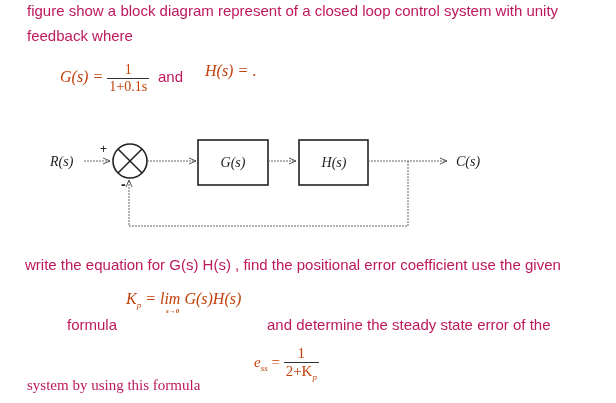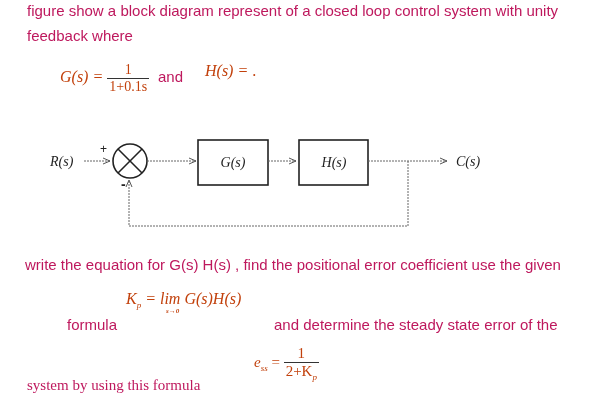--- a/index.html
+++ b/index.html
@@ -60,21 +60,21 @@
 </svg>
 
 <div class="txt" style="left:25px; top:256px;">write the equation for G(s) H(s) , find the positional error coefficient use the given</div>
 
 <div class="math" style="left:118px; top:290px; font-size:16px;">
   <span class="it">K</span><span class="sub it">p</span>
   <span class="it">= lim G(s)H(s)</span>
   <div class="it" style="position:absolute; left:40px; top:17px; font-size:7px;font-weight:bold;">s→0</div>
 </div>
 <div class="txt" style="left:27px; top:316px;margin-left:40px;">formula</div>
-<div class="txt" style="left:267px; top:316px;margin-left:7px;">and determine the steady state error of the</div>
+<div class="txt" style="left:267px; top:316px;">and determine the steady state error of the</div>
 
 <div class="math" style="left:246px; top:345px; font-size:15px;">
   <span class="it">e</span><span class="sub it">ss</span>
   <span>=</span>
   <span class="frac">
     <span class="num">1</span>
     <span class="den"><span>2+K</span><span class="sub it">p</span></span>
   </span>
 </div>
 <div class="txt" style="left:27px; top:377px;font-family:Liberation Serif, serif;">system by using this formula</div>

